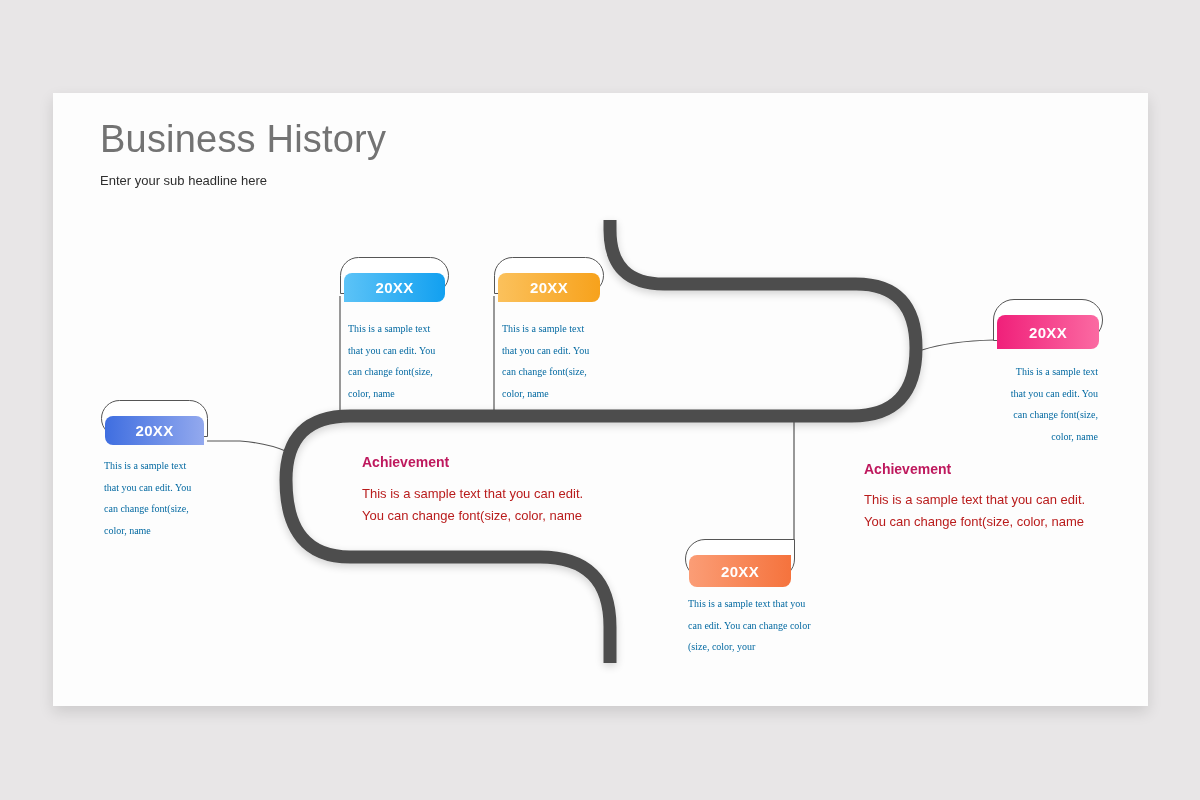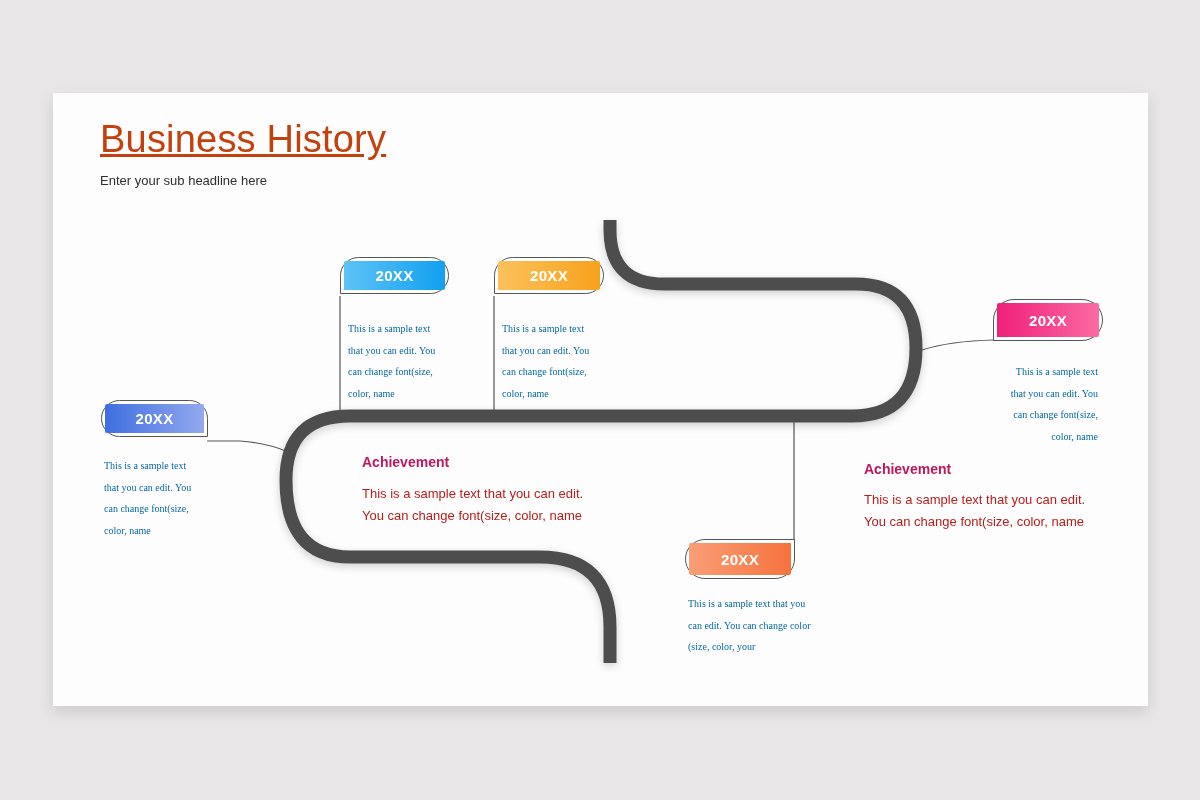--- a/index.html
+++ b/index.html
@@ -5,30 +5,30 @@
   html, body { margin:0; padding:0; }
   body {
     width:1200px; height:800px; background:#e8e6e7; position:relative; overflow:hidden;
     font-family:"Liberation Sans", "DejaVu Sans", sans-serif;
   }
   .slide {
     position:absolute; left:53px; top:93px; width:1095px; height:613px;
     background:#fdfdfd; box-shadow:0 6px 14px rgba(0,0,0,0.12);
   }
   .abs { position:absolute; }
-  .title { left:100px; top:118px; font-size:38px; color:#c2410c; letter-spacing:0.2px;text-decoration:underline; }
+  .title { left:100px; top:118px; font-size:38px; color:#737373; letter-spacing:0.2px; }
   .subtitle { left:100px; top:173px; font-size:13px; color:#2e2e2e; }
   svg.road { position:absolute; left:0; top:0; width:1200px; height:800px; pointer-events:none; }
   .pill {
     position:absolute; height:37px; border:1.3px solid #555; border-radius:19px;
     box-sizing:border-box; padding:3px; background:#fff;
   }
   .pill .fill {
-    width:100%; height:100%; border-radius:2px; display:flex; align-items:center; justify-content:center;
-    color:#fff; font-weight:bold; font-size:15px; letter-spacing:0.3px;
+    width:100%; height:100%; border-radius:8px; display:flex; align-items:center; justify-content:center;
+    color:#fff; font-weight:bold; font-size:15px; letter-spacing:0.3px;margin-top:12px;
   }
   .pill.bl-flat { border-bottom-left-radius:0; }
   .pill.bl-flat .fill { border-bottom-left-radius:0; }
   .pill.br-flat { border-bottom-right-radius:0; }
   .pill.br-flat .fill { border-bottom-right-radius:0; }
   .pill.tr-flat { border-top-right-radius:0; }
   .pill.tr-flat .fill { border-top-right-radius:0; }
   .desc { position:absolute; font-size:10px; line-height:21.7px; color:#0369a1;font-family:Liberation Serif, serif; }
   .desc.right { text-align:right; }
   .ach-title { position:absolute; font-size:14px; font-weight:bold; color:#be185d; }

